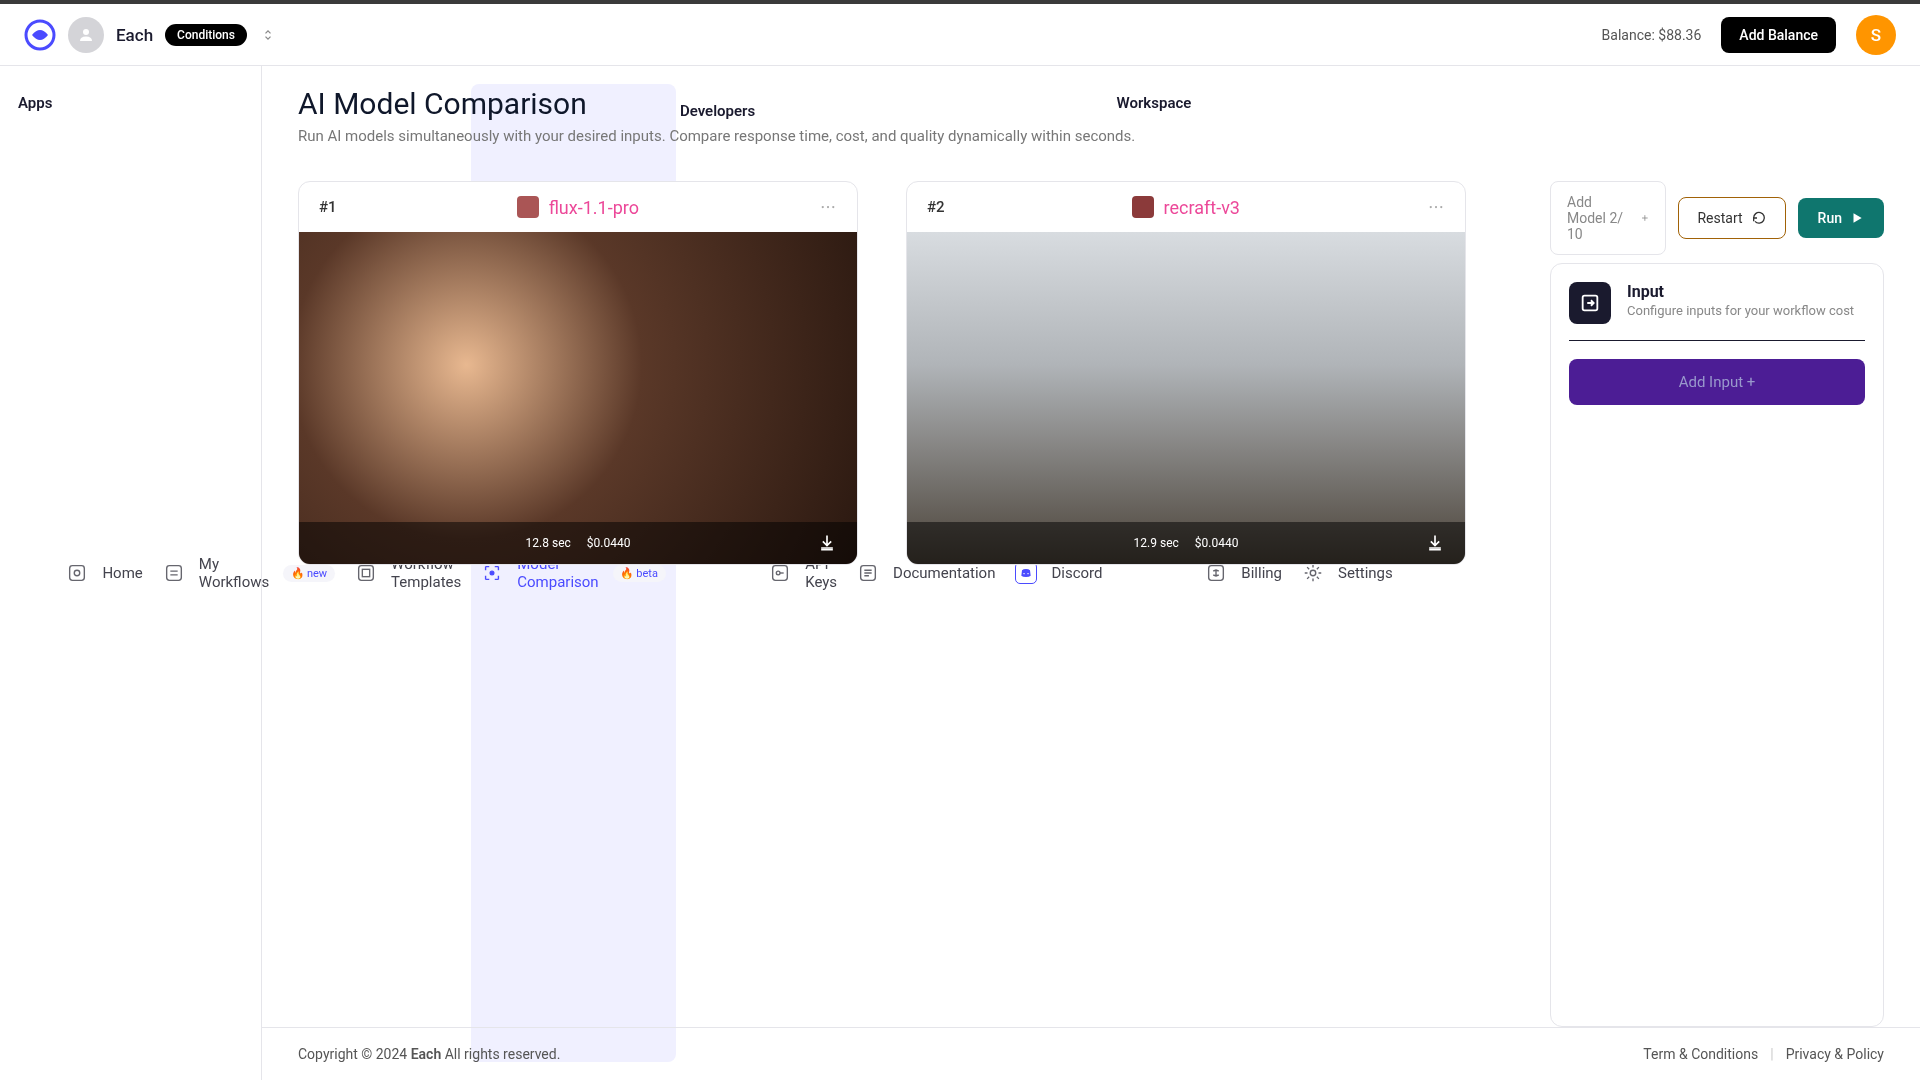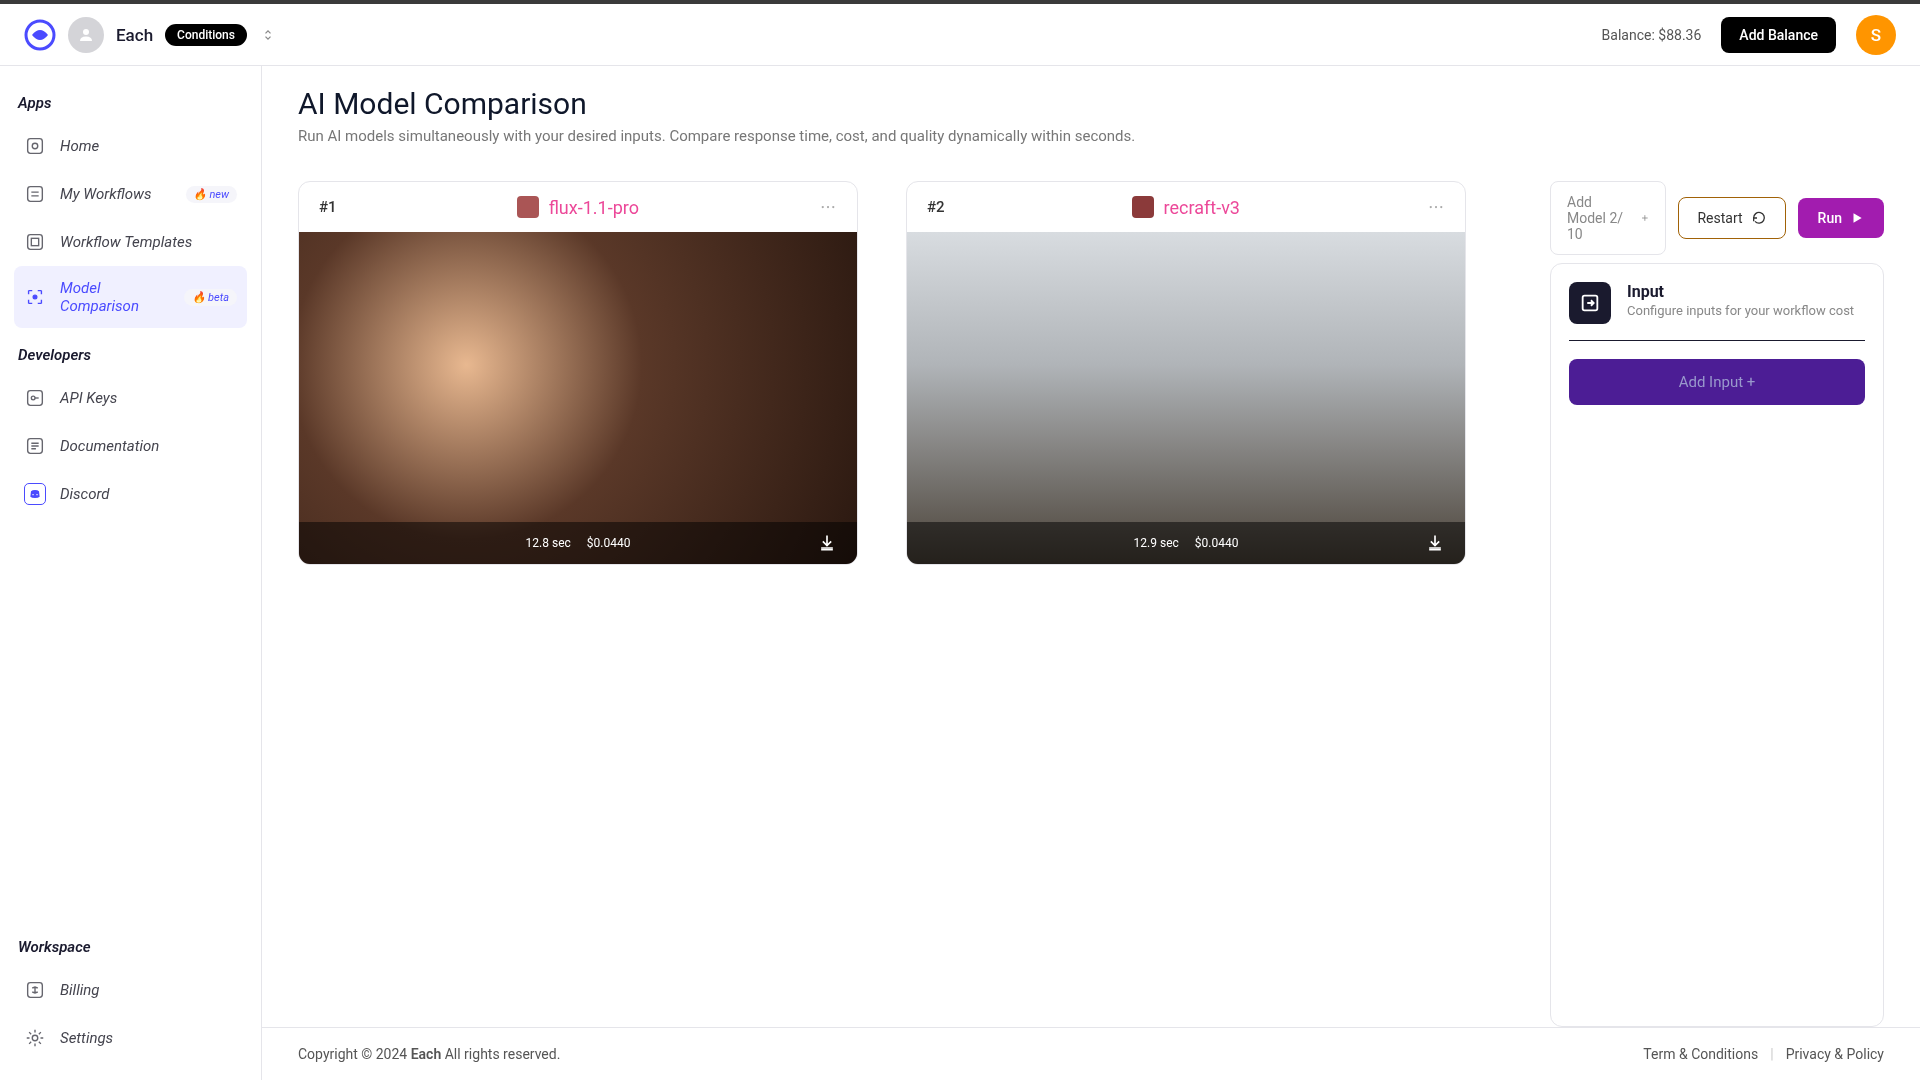--- a/index.html
+++ b/index.html
@@ -16,21 +16,21 @@
     .header-right { display: flex; align-items: center; gap: 20px; }
     .balance-text { font-size: 14px; color: #555; }
     .add-balance-btn { background: #000; color: #fff; border: none; padding: 10px 18px; border-radius: 8px; font-size: 14px; font-weight: 500; cursor: pointer; }
     .avatar { width: 40px; height: 40px; border-radius: 50%; background: #ff9500; color: #fff; display: flex; align-items: center; justify-content: center; font-size: 17px; font-weight: 500; }
 
     
     .layout { display: flex; height: calc(1080px - 62px - 4px); }
     .top-border { height: 4px; background: #3a3a3a; }
 
     
-    .sidebar { width: 262px; padding: 18px 14px; display: flex; flex-direction: column; border-right: 1px solid #e5e5ea; font-style: italic; }
+    .sidebar { width: 262px; padding: 18px 14px; display: flex; flex-direction: row; border-right: 1px solid #e5e5ea; }
     .side-section-title { font-size: 15px; font-weight: 600; margin: 10px 4px 10px; color: #1a1a2e; }
     .side-item { display: flex; align-items: center; gap: 14px; padding: 13px 10px; border-radius: 8px; cursor: pointer; font-size: 15px; color: #44444e; }
     .side-item.active { color: #4b4bff; background: #f0f0ff; }
     .side-item.active .side-icon { color: #4b4bff; }
     .side-icon { width: 22px; height: 22px; flex-shrink: 0; color: #66666e; }
     .side-item.discord .side-icon { border: 1.5px solid #4b4bff; border-radius: 5px; padding: 2px; color: #4b4bff; }
     .side-label { flex: 1; }
     .badge-mini { font-size: 11px; padding: 2px 8px; border-radius: 10px; background: #f5f5fa; display: inline-flex; align-items: center; gap: 2px; }
     .badge-mini .fire { font-size: 11px; }
     .badge-new { color: #4b4bff; }
@@ -60,21 +60,21 @@
     .card-img.img2 { background: linear-gradient(180deg, #d8dce0 0%, #b0b4b8 40%, #4a4238 100%); }
     .img-overlay { position: absolute; bottom: 0; left: 0; right: 0; background: rgba(0,0,0,0.5); padding: 14px 20px; display: flex; align-items: center; justify-content: center; gap: 16px; }
     .overlay-text { color: #fff; font-size: 12px; }
     .download-icon { position: absolute; right: 20px; color: #fff; cursor: pointer; }
 
     
     .right-panel { width: 420px; display: flex; flex-direction: column; gap: 8px; padding-left: 36px; }
     .panel-row { display: flex; gap: 12px; align-items: center; justify-content: flex-end; }
     .add-model-box { flex: 1; border: 1px solid #e5e5ea; border-radius: 8px; padding: 12px 16px; display: flex; align-items: center; justify-content: center; gap: 10px; color: #888; font-size: 14px; cursor: pointer; }
     .restart-btn { border: 1px solid #a16207; background: #fff; border-radius: 8px; padding: 12px 18px; display: flex; align-items: center; gap: 8px; font-size: 14px; cursor: pointer; color: #333; }
-    .run-btn { background: #a21caf; color: #fff; border: none; border-radius: 8px; padding: 12px 20px; display: flex; align-items: center; gap: 8px; font-size: 14px; font-weight: 500; cursor: pointer; }
+    .run-btn { background: #0f766e; color: #fff; border: none; border-radius: 8px; padding: 12px 20px; display: flex; align-items: center; gap: 8px; font-size: 14px; font-weight: 500; cursor: pointer; }
     
     .input-panel { border: 1px solid #e5e5ea; border-radius: 12px; padding: 18px; flex: 1; background: #fff; }
     .input-head { display: flex; gap: 16px; align-items: flex-start; border-bottom: 1.5px solid #1a1a2e; padding-bottom: 16px; }
     .input-icon-box { width: 42px; height: 42px; background: #1a1a2e; border-radius: 8px; display: flex; align-items: center; justify-content: center; }
     .input-title { font-size: 16px; font-weight: 700; }
     .input-desc { font-size: 13px; color: #888; margin-top: 2px; }
     .add-input-btn { margin-top: 18px; background: #4c1d95; color: #9999cc; border: none; width: 100%; padding: 14px; border-radius: 8px; font-size: 15px; cursor: pointer; }
     
     
     .footer { border-top: 1px solid #e5e5ea; padding: 18px 36px; display: flex; justify-content: space-between; align-items: center; font-size: 14px; color: #555; margin-top: auto; }

